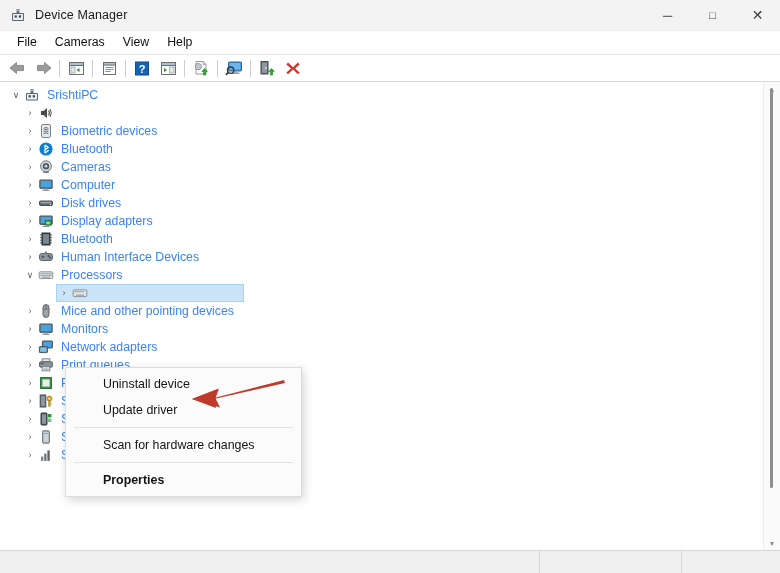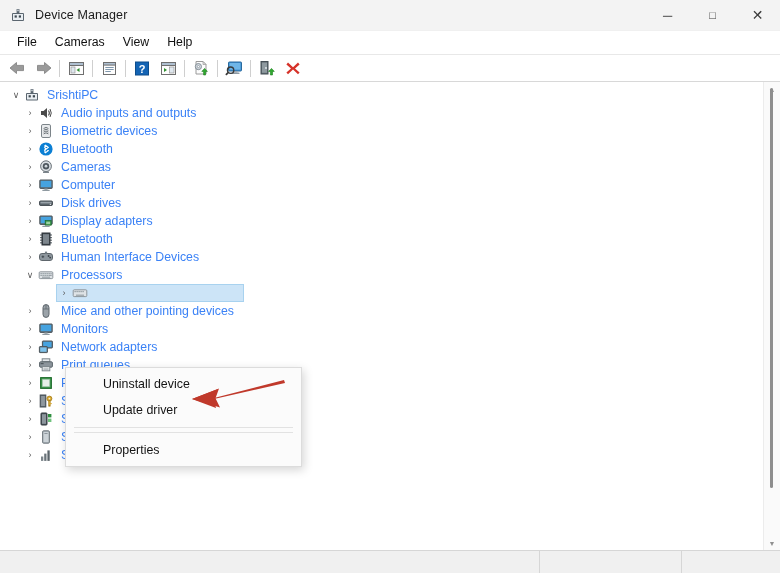--- a/index.html
+++ b/index.html
@@ -246,21 +246,21 @@
   }
   .ctx-item {
     height: 26px;
     display: flex;
     align-items: center;
     padding-left: 37px;
     font-size: 12.4px;
     color: #141414;
     white-space: nowrap;
   }
-  .ctx-item.bold { font-weight: normal; }
+  .ctx-item.bold { font-weight: bold; }
   .ctx-sep {
     height: 1px;
     background: #e2e2e2;
     margin: 4px 8px 4px 8px;
   }
 
   
   #redarrow {
     position: absolute;
     left: 186px;
@@ -420,21 +420,20 @@
 
       <div class="tree-row depth1">
         <span class="chev">›</span>
         <span class="dev-ico">
           <svg width="16" height="16" viewBox="0 0 16 16">
             <path d="M3 6 H5.5 L9 3 V13 L5.5 10 H3 Z" fill="#4a4a4a"></path>
             <path d="M10.5 5.5 Q12.2 8 10.5 10.5" stroke="#4a4a4a" stroke-width="1.1" fill="none"></path>
             <path d="M12 4 Q14.5 8 12 12" stroke="#4a4a4a" stroke-width="1" fill="none"></path>
           </svg>
         </span>
-        <span class="tree-label">Audio inputs and outputs</span>
       </div>
 
       <div class="tree-row depth1">
         <span class="chev">›</span>
         <span class="dev-ico">
           <svg width="16" height="16" viewBox="0 0 16 16">
             <rect x="3.5" y="1.5" width="9" height="13" rx="1.4" fill="#e8eaec" stroke="#7c8489"></rect>
             <path d="M5.6 5.5 Q8 3.3 10.4 5.5" stroke="#5d656a" stroke-width="0.9" fill="none"></path>
             <path d="M5.6 7.3 Q8 5.1 10.4 7.3" stroke="#5d656a" stroke-width="0.9" fill="none"></path>
             <path d="M5.6 9.1 Q8 6.9 10.4 9.1" stroke="#5d656a" stroke-width="0.9" fill="none"></path>
@@ -693,20 +692,21 @@
             <rect x="9.4" y="3.4" width="2.3" height="10.5" fill="#5b646a"></rect>
           </svg>
         </span>
         <span class="tree-label">Sound, video and game controllers</span>
       </div>
 
       <div id="ctxmenu">
         <div class="ctx-item">Uninstall device</div>
         <div class="ctx-item">Update driver</div>
         <div class="ctx-sep"></div>
+        <div class="ctx-item">Scan for hardware changes</div>
         <div class="ctx-sep"></div>
         <div class="ctx-item bold">Properties</div>
       </div>
 
       <svg id="redarrow" viewBox="0 0 100 32">
         <path d="M98 2 L28 20 L32 11 L6 21 L30 30 L28 21 L99 5 Z" fill="#c0392b"></path>
         <path d="M6 21 L33 10.5 L29.5 20.2 L34 29.5 Z" fill="#c0392b"></path>
       </svg>
 
     </div>

